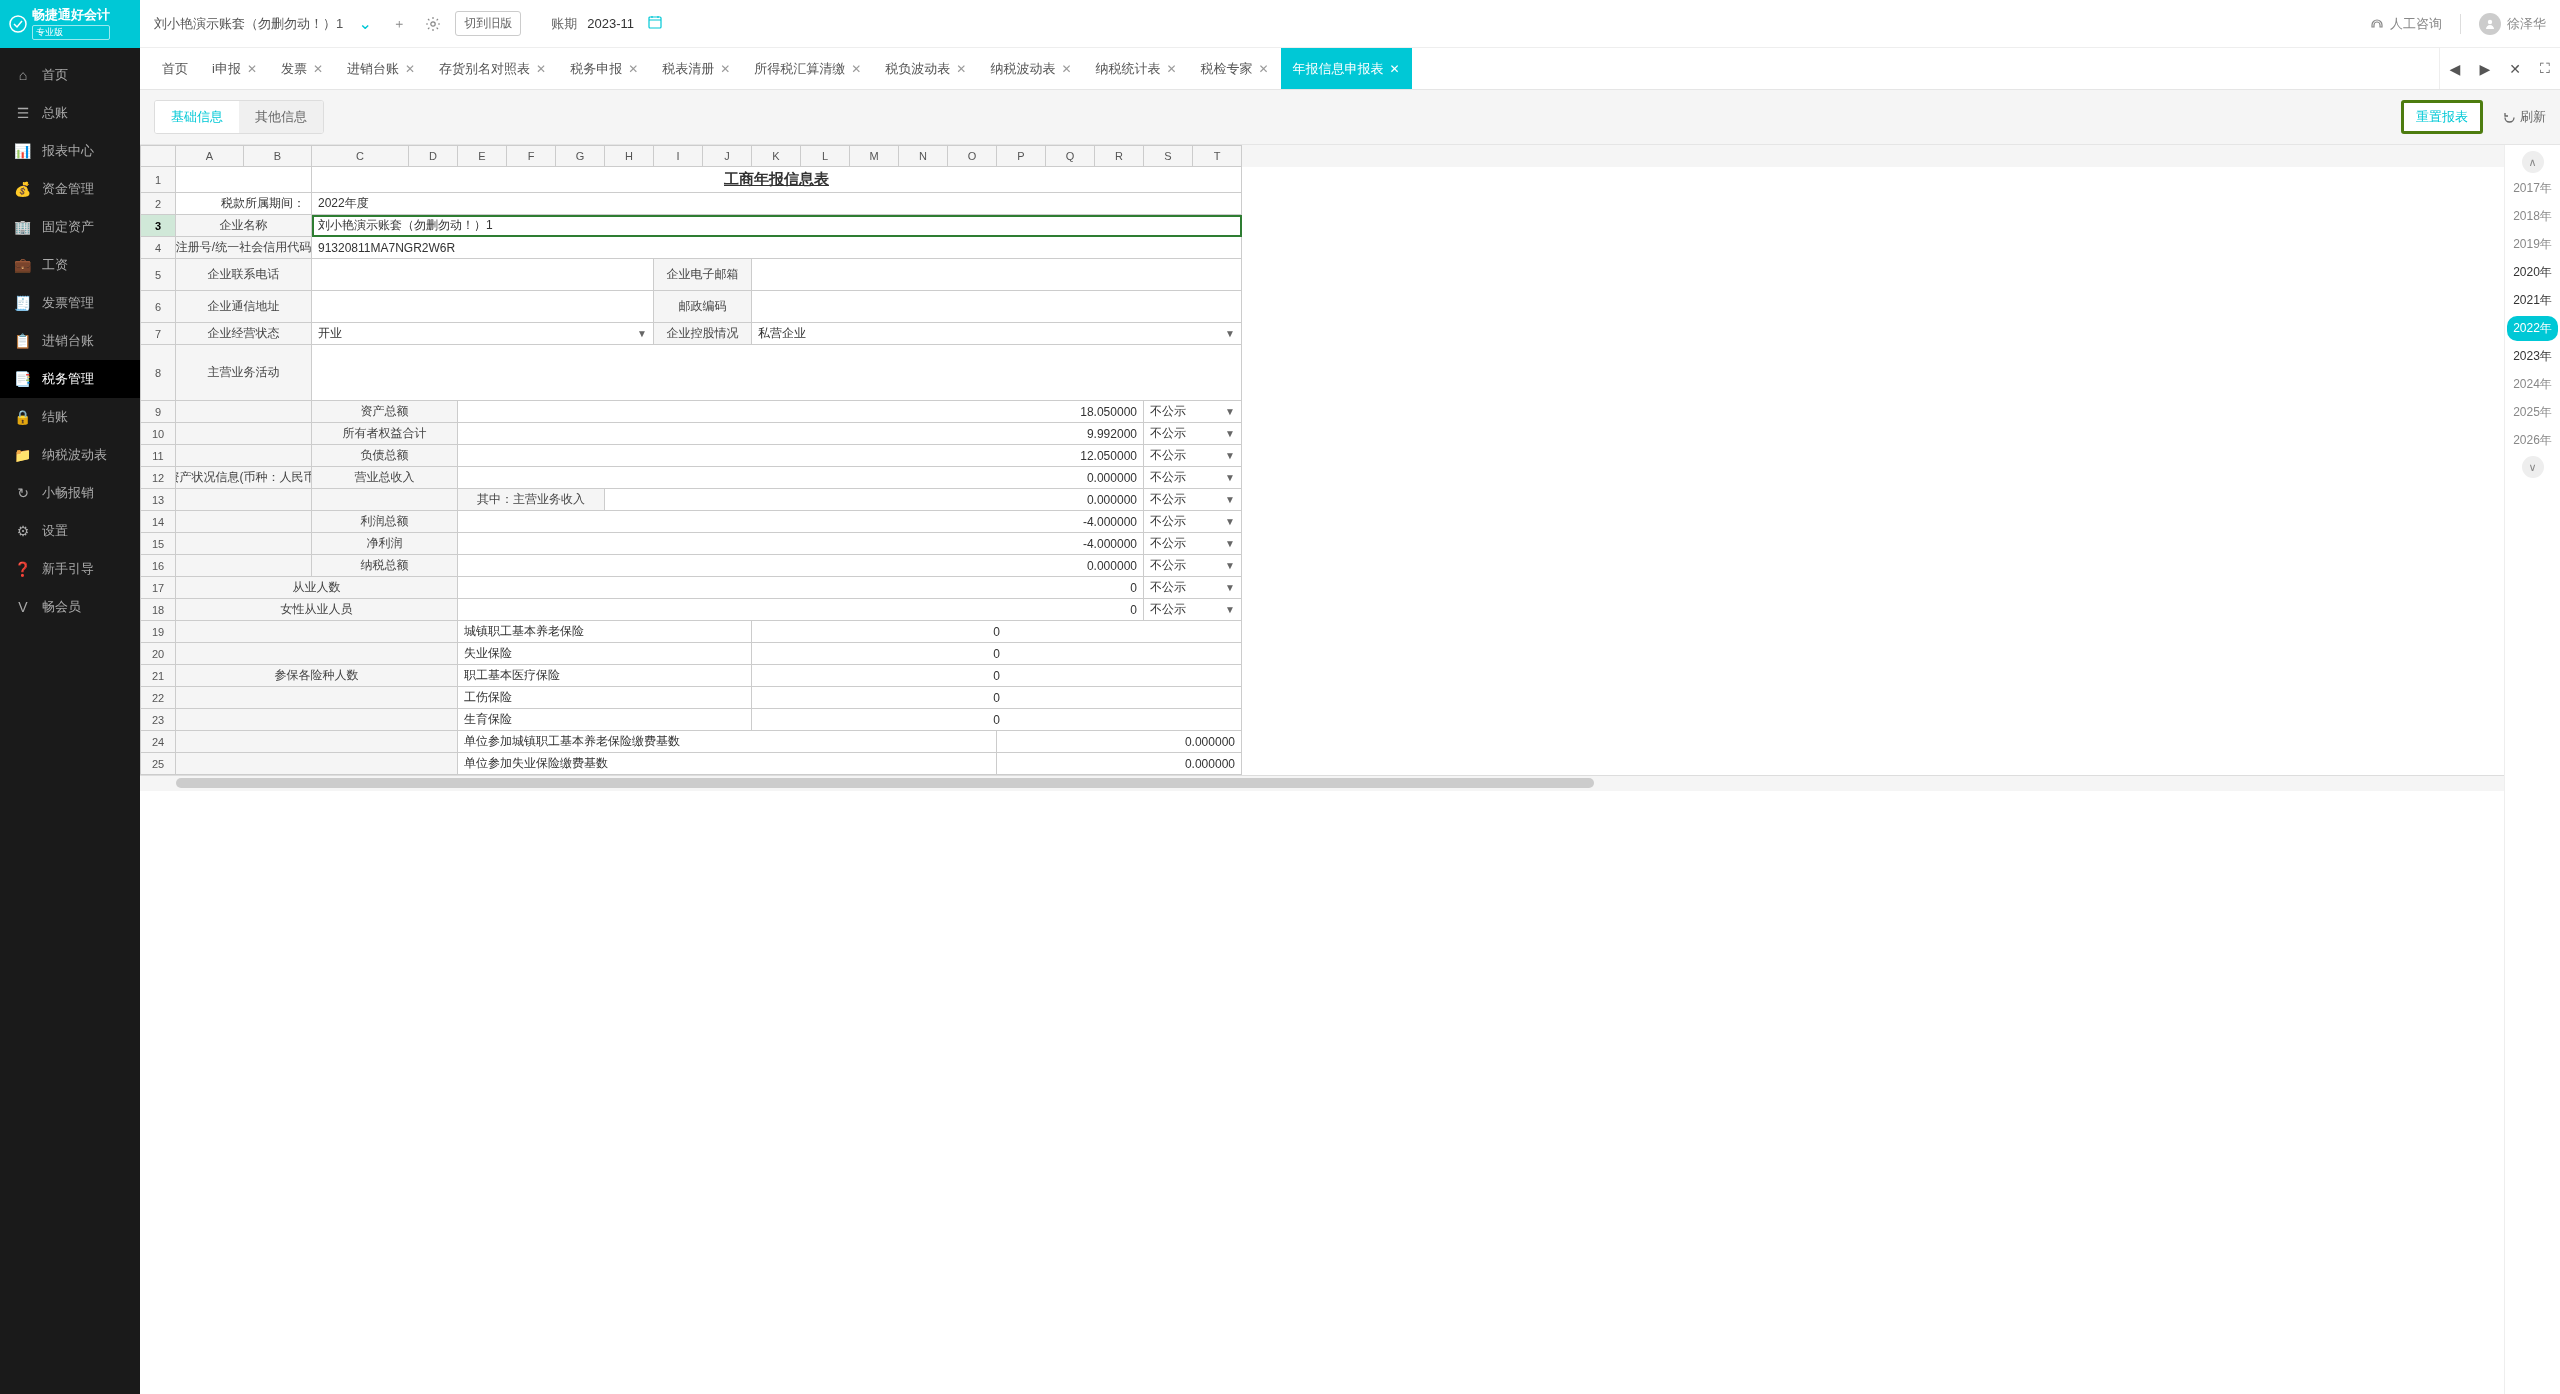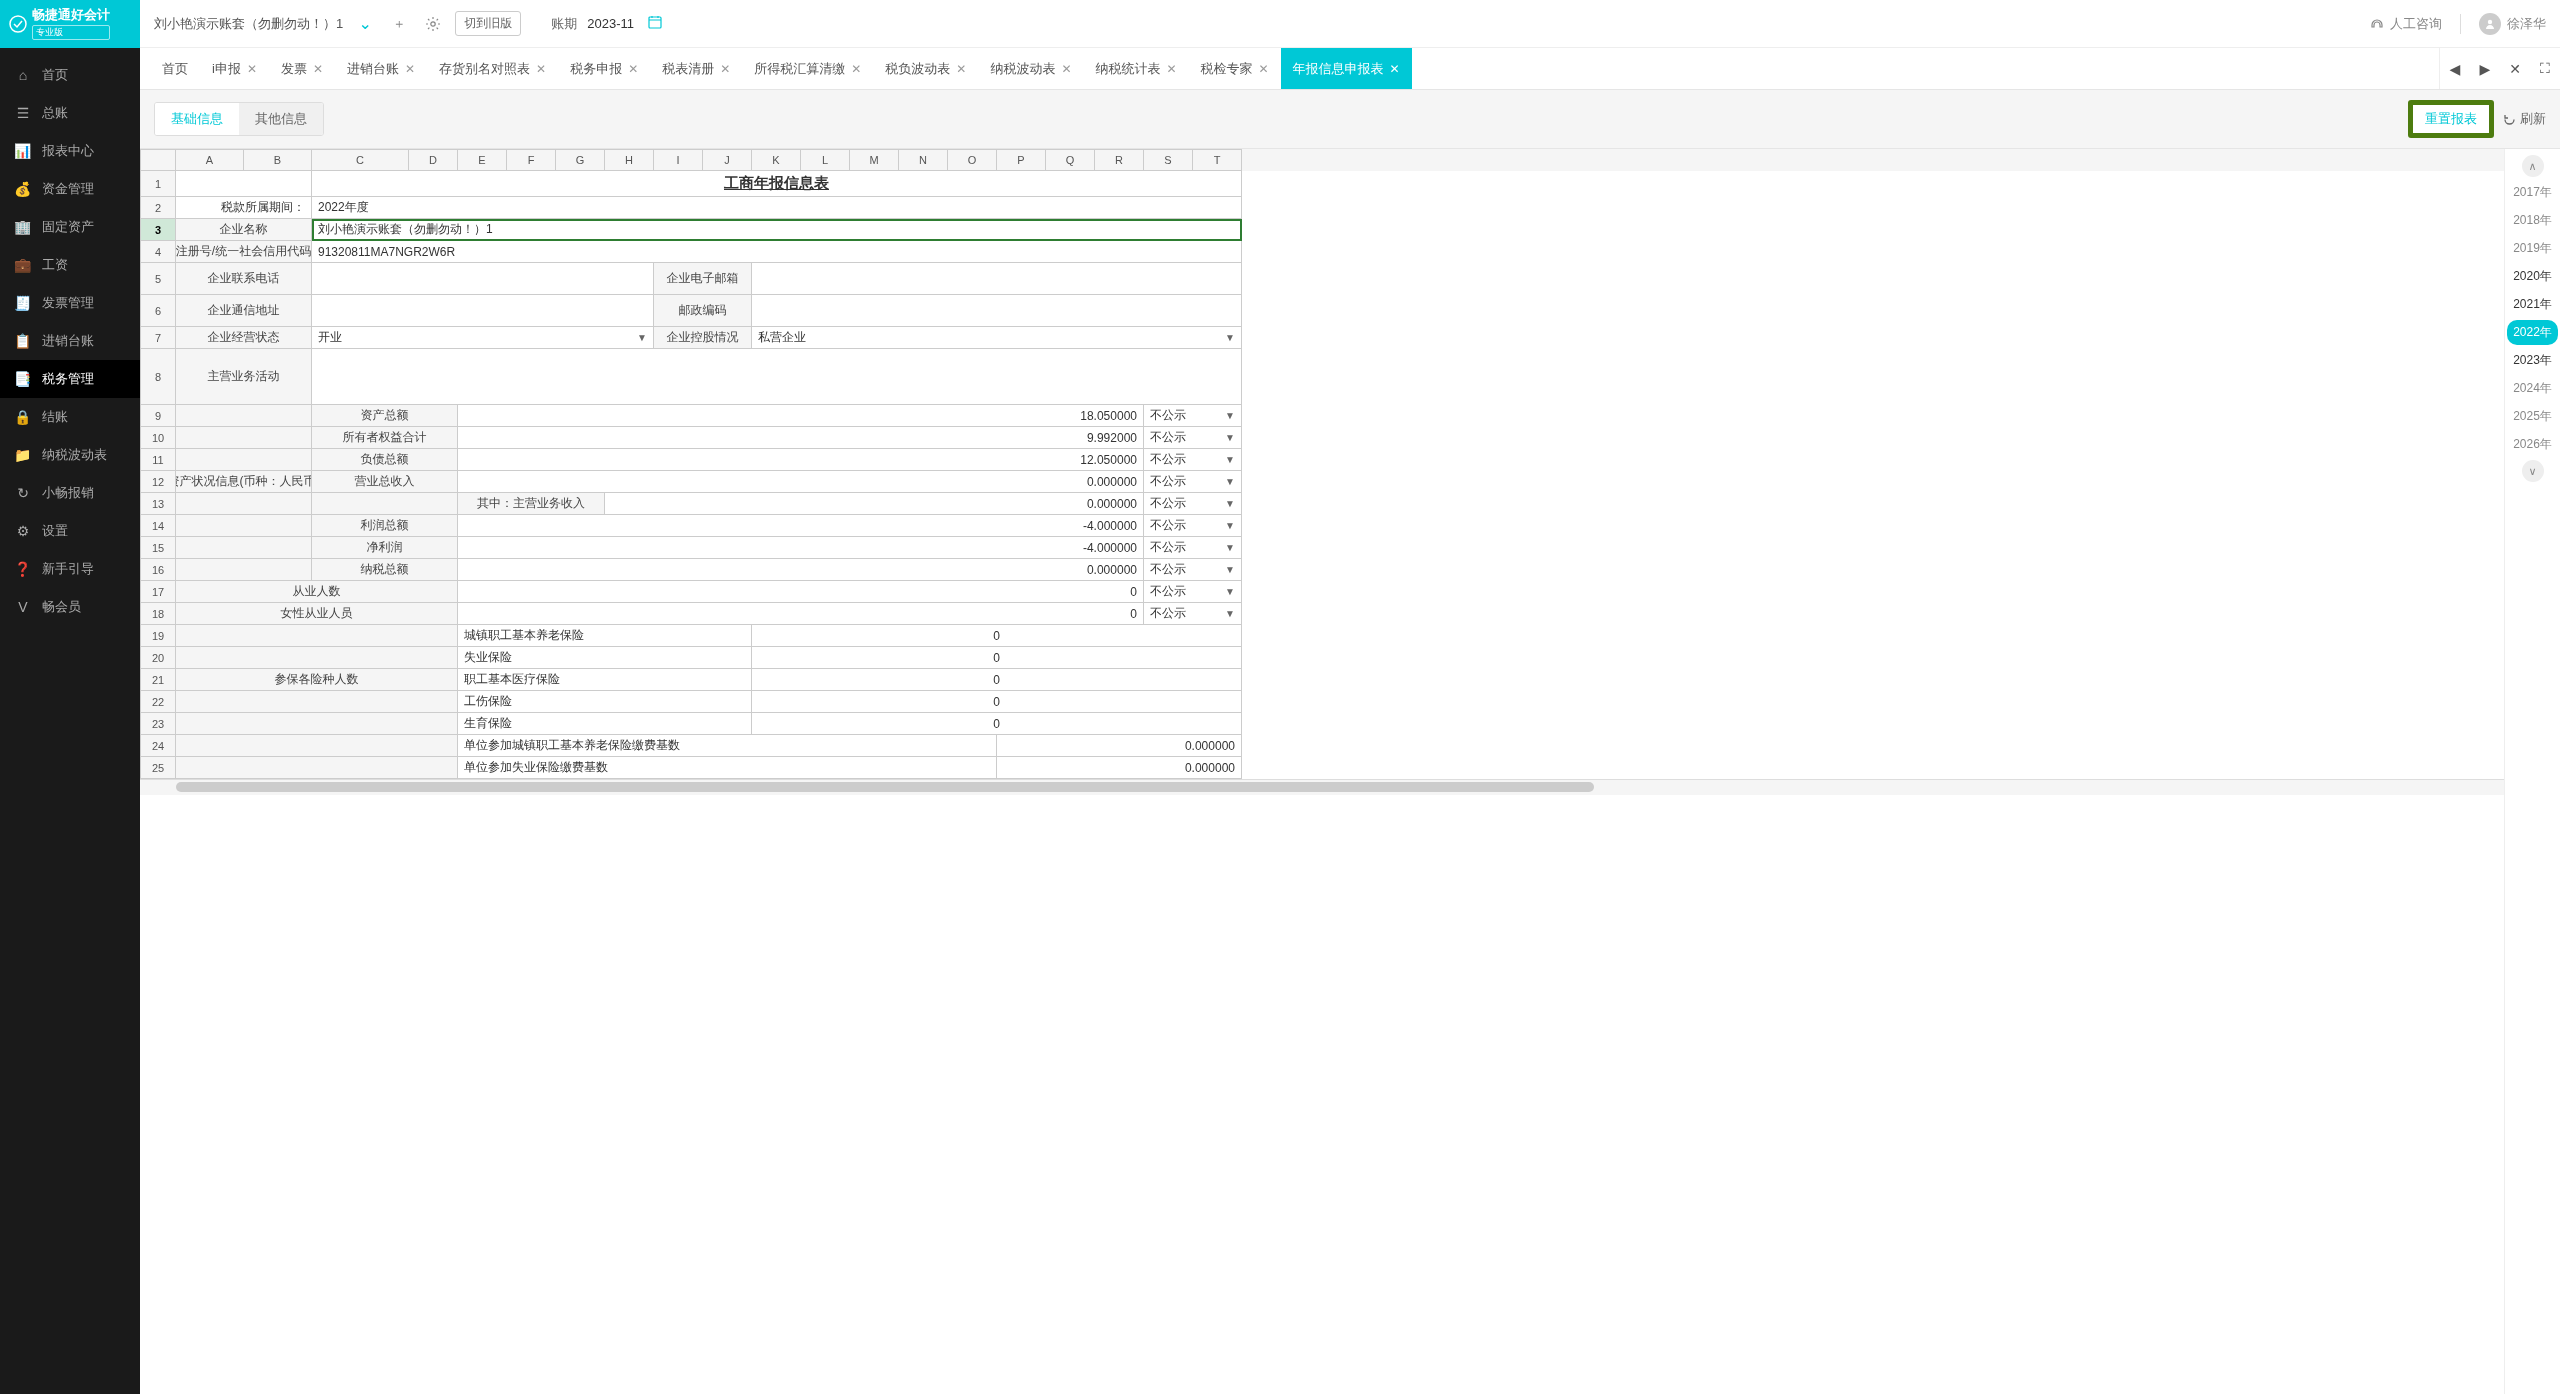--- a/index.html
+++ b/index.html
@@ -35,27 +35,27 @@
 .tabstrip { height: 42px; display: flex; align-items: stretch; border-bottom: 1px solid #e5e5e5; padding-left: 10px; overflow: hidden; }
 .tabs { display: flex; align-items: stretch; flex: 1; min-width: 0; overflow: hidden; }
 .tab { display: flex; align-items: center; padding: 0 12px; gap: 4px; cursor: pointer; color: #555; font-size: 13px; white-space: nowrap; }
 .tab.active { background: #00c8d6; color: #fff; }
 .tab-close { font-size: 12px; color: #999; margin-left: 2px; }
 .tab.active .tab-close { color: #fff; }
 .tab-nav-group { display: flex; align-items: center; border-left: 1px solid #eee; }
 .tab-nav-btn { width: 30px; display: flex; align-items: center; justify-content: center; color: #555; cursor: pointer; font-size: 14px; }
 
 
-.subarea { display: flex; align-items: center; padding: 10px 14px; gap: 9px; background: #f5f5f5; border-bottom: 1px solid #e5e5e5; }
+.subarea { display: flex; align-items: center; padding: 10px 14px; gap: 20px; background: #f5f5f5; border-bottom: 1px solid #e5e5e5; }
 .subtabs { display: flex; border: 1px solid #ddd; border-radius: 3px; overflow: hidden; background: #fff; }
 .subtab { padding: 7px 16px; cursor: pointer; color: #666; font-size: 13px; }
 .subtab.active { background: #fff; color: #00c8d6; }
 .subtab:not(.active) { background: #f0f0f0; }
 .sub-spacer { flex: 1; }
-.reset-btn { border: 5px solid #4d7c0f; color: #00c8d6; padding: 5px 12px; border-radius: 3px; cursor: pointer; background: #fff; font-size: 13px; }
+.reset-btn { border: 3px solid #4d7c0f; color: #00c8d6; padding: 5px 12px; border-radius: 3px; cursor: pointer; background: #fff; font-size: 13px; }
 .refresh-btn { display: flex; align-items: center; gap: 4px; color: #666; cursor: pointer; font-size: 13px; }
 
 
 .sheet-wrap { flex: 1; display: flex; min-height: 0; }
 .sheet-scroll { flex: 1; overflow: auto; position: relative; }
 .sheet { display: block; }
 .colheads { display: flex; position: sticky; top: 0; background: #f5f5f5; z-index: 2; }
 .corner { width: 36px; height: 22px; border: 1px solid #ccc; background: #f5f5f5; flex-shrink: 0; }
 .colhead { height: 22px; border: 1px solid #ccc; border-left: none; background: #f5f5f5; display: flex; align-items: center; justify-content: center; font-size: 11px; color: #555; flex-shrink: 0; }
 .row { display: flex; }

